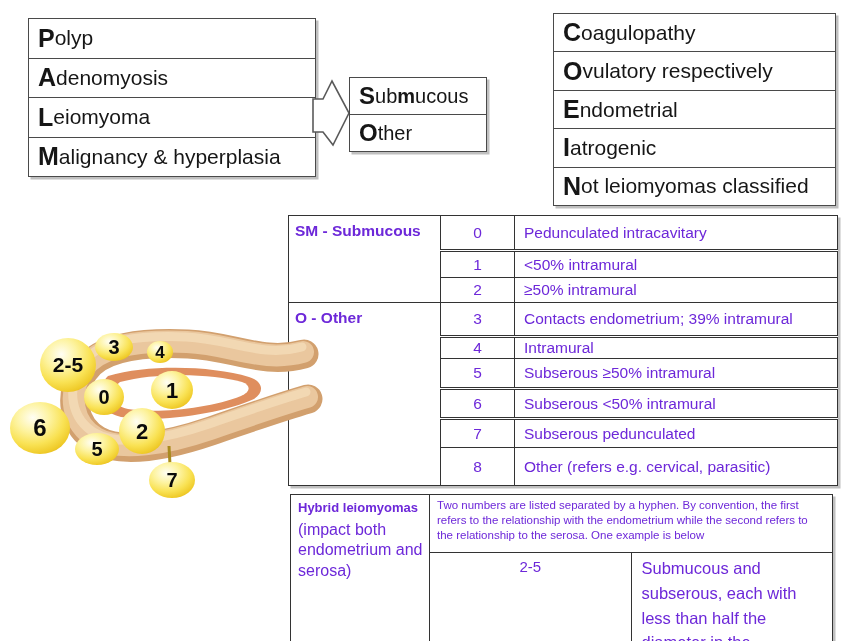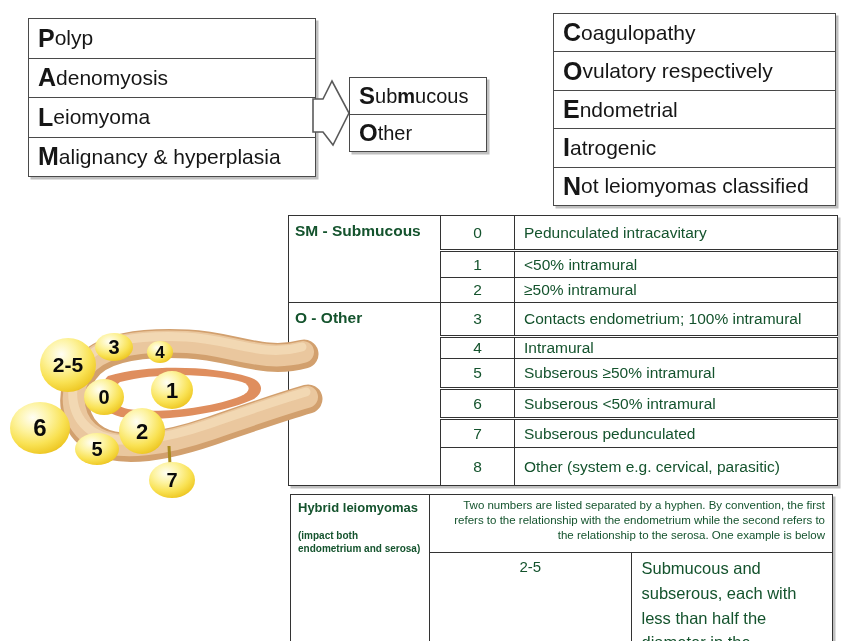--- a/index.html
+++ b/index.html
@@ -36,36 +36,36 @@
     font-size:25px; font-weight:bold; line-height:1.28; color:#151515;
   }
 
   
   .uterus-svg { position:absolute; left:5px; top:315px; z-index:5; pointer-events:none; }
   .ball-label { font-family:"Liberation Sans", sans-serif; font-weight:bold; fill:#0a0a0a; }
 
   
   table { border-collapse:collapse; position:absolute; background:#fff;
           box-shadow:2.5px 2.5px 0 rgba(130,130,130,.5); table-layout:fixed; }
-  td { border:1.5px solid #333; font-size:15.5px; color:#14532d; vertical-align:middle; }
+  td { border:1.5px solid #333; font-size:15.5px; color:#6d28d9; vertical-align:middle; }
 
   .cls-table { left:288px; top:215px; width:550px; }
   .cls-table .cat  { width:139px; font-weight:bold; vertical-align:top; padding:6px 6px; }
   .cls-table .num  { width:71px; text-align:center; }
   .cls-table .desc { padding-left:9px; }
   tr.r0 { height:35px; } tr.r1 { height:27px; } tr.r2 { height:25px; }
   tr.r3 { height:34px;padding-left:28px; } tr.r4 { height:22px; } tr.r5 { height:30px; }
   tr.r6 { height:30px; } tr.r7 { height:29px; } tr.r8 { height:38px; }
   td.gap { border-bottom:3px double #333; }
 
   .hyb-table { left:290px; top:494px; width:543px; }
   .hyb-left  { width:125px; vertical-align:top; padding:5px 6px 4px 7px; }
   .hyb-title { font-weight:bold; font-size:13px; line-height:1.3; }
-  .hyb-sub   { font-weight:bold; font-size:10px; line-height:1.28; margin-top:13px; }
-  .hyb-note  { font-size:11.5px; line-height:1.32; vertical-align:top; padding:3px 7px; height:51px;text-align:right; }
+  .hyb-sub   { font-weight:normal; font-size:16px; line-height:1.28; margin-top:3px; }
+  .hyb-note  { font-size:11.5px; line-height:1.32; vertical-align:top; padding:3px 7px; height:51px; }
   .hyb-num   { width:66px; text-align:center; vertical-align:top; padding-top:5px; font-size:15px; }
   .hyb-desc  { font-size:16.5px; line-height:1.5; padding:3px 10px; vertical-align:top; height:78px; }
 </style>
 </head>
 <body>
 
 <div class="canvas">
 
   <div class="box palm-box">
     <div class="box-row">
@@ -195,41 +195,41 @@
       <td class="num">1</td>
       <td class="desc">&lt;50% intramural</td>
     </tr>
     <tr class="r2">
       <td class="num">2</td>
       <td class="desc">≥50% intramural</td>
     </tr>
     <tr class="r3">
       <td class="cat" rowspan="6">O - Other</td>
       <td class="num gap">3</td>
-      <td class="desc gap">Contacts endometrium; 100% intramural</td>
+      <td class="desc gap">Contacts endometrium; 39% intramural</td>
     </tr>
     <tr class="r4">
       <td class="num">4</td>
       <td class="desc">Intramural</td>
     </tr>
     <tr class="r5">
       <td class="num gap">5</td>
       <td class="desc gap">Subserous ≥50% intramural</td>
     </tr>
     <tr class="r6">
       <td class="num gap">6</td>
       <td class="desc gap">Subserous &lt;50% intramural</td>
     </tr>
     <tr class="r7">
       <td class="num">7</td>
       <td class="desc">Subserous pedunculated</td>
     </tr>
     <tr class="r8">
       <td class="num">8</td>
-      <td class="desc">Other (system e.g. cervical, parasitic)</td>
+      <td class="desc">Other (refers e.g. cervical, parasitic)</td>
     </tr>
   </tbody>
     </table>
 
   <table class="hyb-table">
     <tbody>
         <tr>
       <td class="hyb-left" rowspan="2">
         <div class="hyb-title">Hybrid leiomyomas</div>
         <div class="hyb-sub">(impact both endometrium and serosa)</div>

